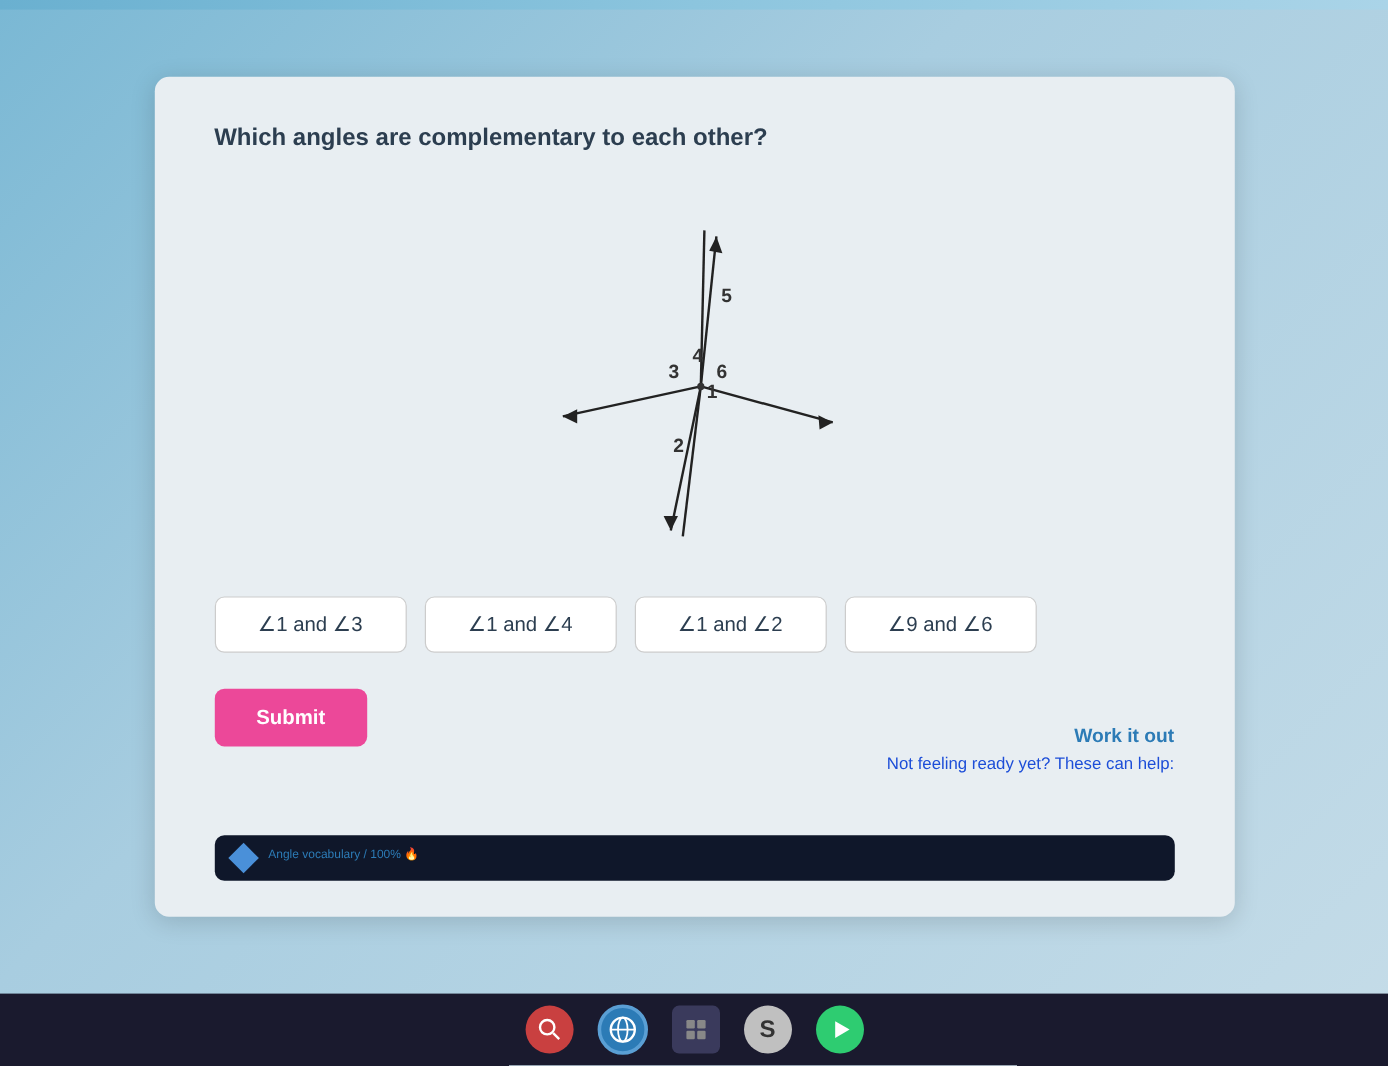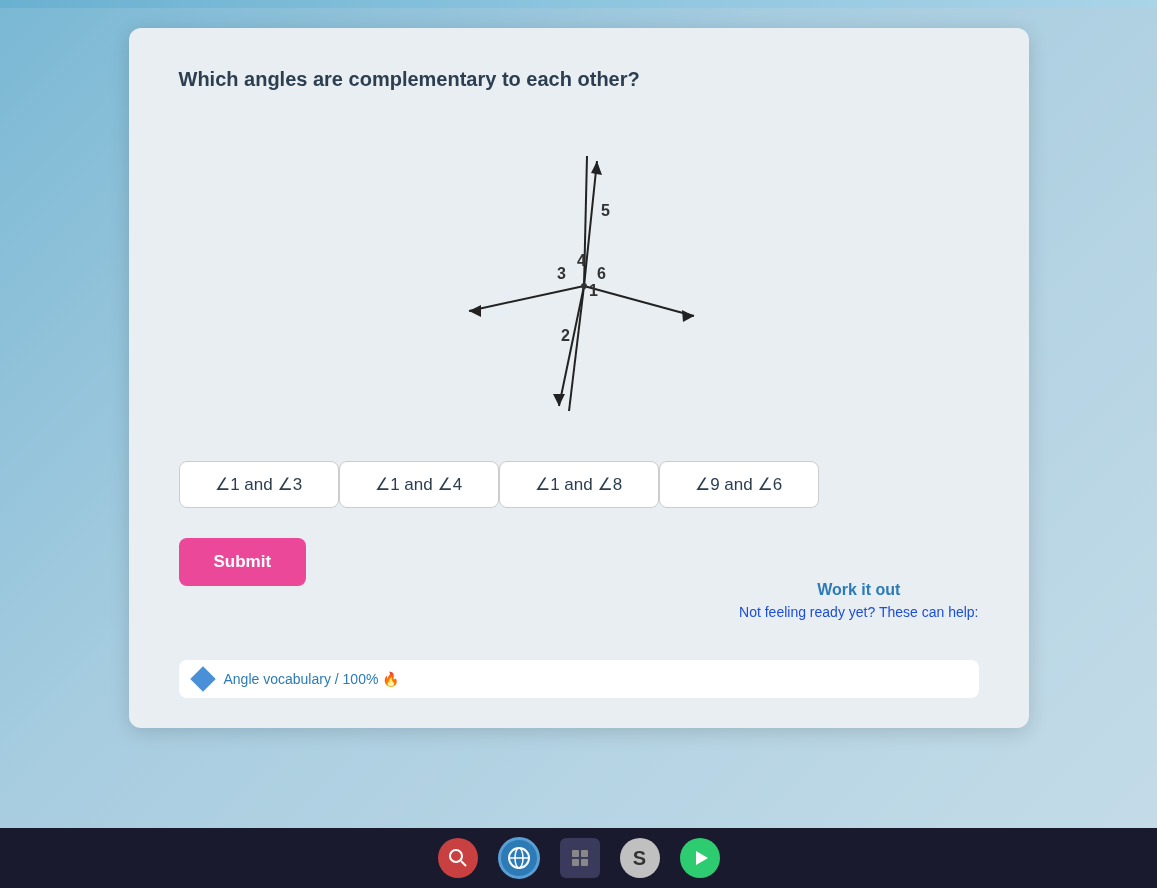--- a/index.html
+++ b/index.html
@@ -19,20 +19,21 @@
       height: 8px;
       background: linear-gradient(90deg, #6ab0d0, #8cc5de, #aad4e8);
     }
 
     .main-content {
       flex: 1;
       display: flex;
       align-items: flex-start;
       justify-content: center;
       padding: 20px;
+      margin-top: 36px;
     }
 
     .card {
       background: #e8eef2;
       border-radius: 12px;
       padding: 40px 50px 30px 50px;
       width: 900px;
       min-height: 700px;
       box-shadow: 0 4px 20px rgba(0,0,0,0.15);
       position: relative;
@@ -51,20 +52,21 @@
       margin: 20px 0 30px 0;
     }
 
     .diagram-svg {
       width: 280px;
       height: 320px;
     }
 
     .answer-options {
       display: flex;
+      gap: 15px;
       margin: 20px 0 30px 0;
       flex-wrap: wrap;
     }
 
     .answer-btn {
       background: white;
       border: 1.5px solid #ccc;
       border-radius: 8px;
       padding: 12px 25px;
       font-size: 17px;
@@ -83,22 +85,22 @@
       padding: 14px 35px;
       font-size: 17px;
       font-weight: 600;
       cursor: pointer;
       margin-bottom: 40px;
     }
 
     .work-it-out {
       position: absolute;
       right: 50px;
-      bottom: 108px;
-      text-align: center;
+      bottom: 120px;
+      text-align: right;
     }
 
     .work-it-out-title {
       font-size: 16px;
       font-weight: 700;
       color: #2c7bb6;
       margin-bottom: 5px;
     }
 
     .work-it-out-sub {
@@ -111,26 +113,25 @@
       gap: 15px;
       margin-top: 20px;
       position: absolute;
       bottom: 30px;
       left: 50px;
       right: 50px;
     }
 
     .help-resource {
       display: flex;
-      align-items: center;
       gap: 8px;
-      background: #ffffff;
+      background: #0f172a;
       border-radius: 8px;
       padding: 10px 15px;
-      font-size: 14px;
+      font-size: 10px;
       color: #2c7bb6;
       cursor: pointer;
       flex: 1;
     }
 
     .diamond-icon {
       width: 18px;
       height: 18px;
       background: #4a90d9;
       transform: rotate(45deg);
@@ -240,21 +241,21 @@
 
         <text x="122" y="230" font-size="16" font-family="Arial" fill="#333" font-weight="600">2</text>
 
         <circle cx="145" cy="175" r="3" fill="#333"></circle>
       </svg>
     </div>
 
     <div class="answer-options">
       <button class="answer-btn">∠1 and ∠3</button>
       <button class="answer-btn">∠1 and ∠4</button>
-      <button class="answer-btn">∠1 and ∠8</button>
+      <button class="answer-btn">∠1 and ∠2</button>
       <button class="answer-btn">∠9 and ∠6</button>
     </div>
 
     <button class="submit-btn">Submit</button>
 
     <div class="work-it-out">
       <div class="work-it-out-title">Work it out</div>
       <div class="work-it-out-sub">Not feeling ready yet? These can help:</div>
     </div>
 

